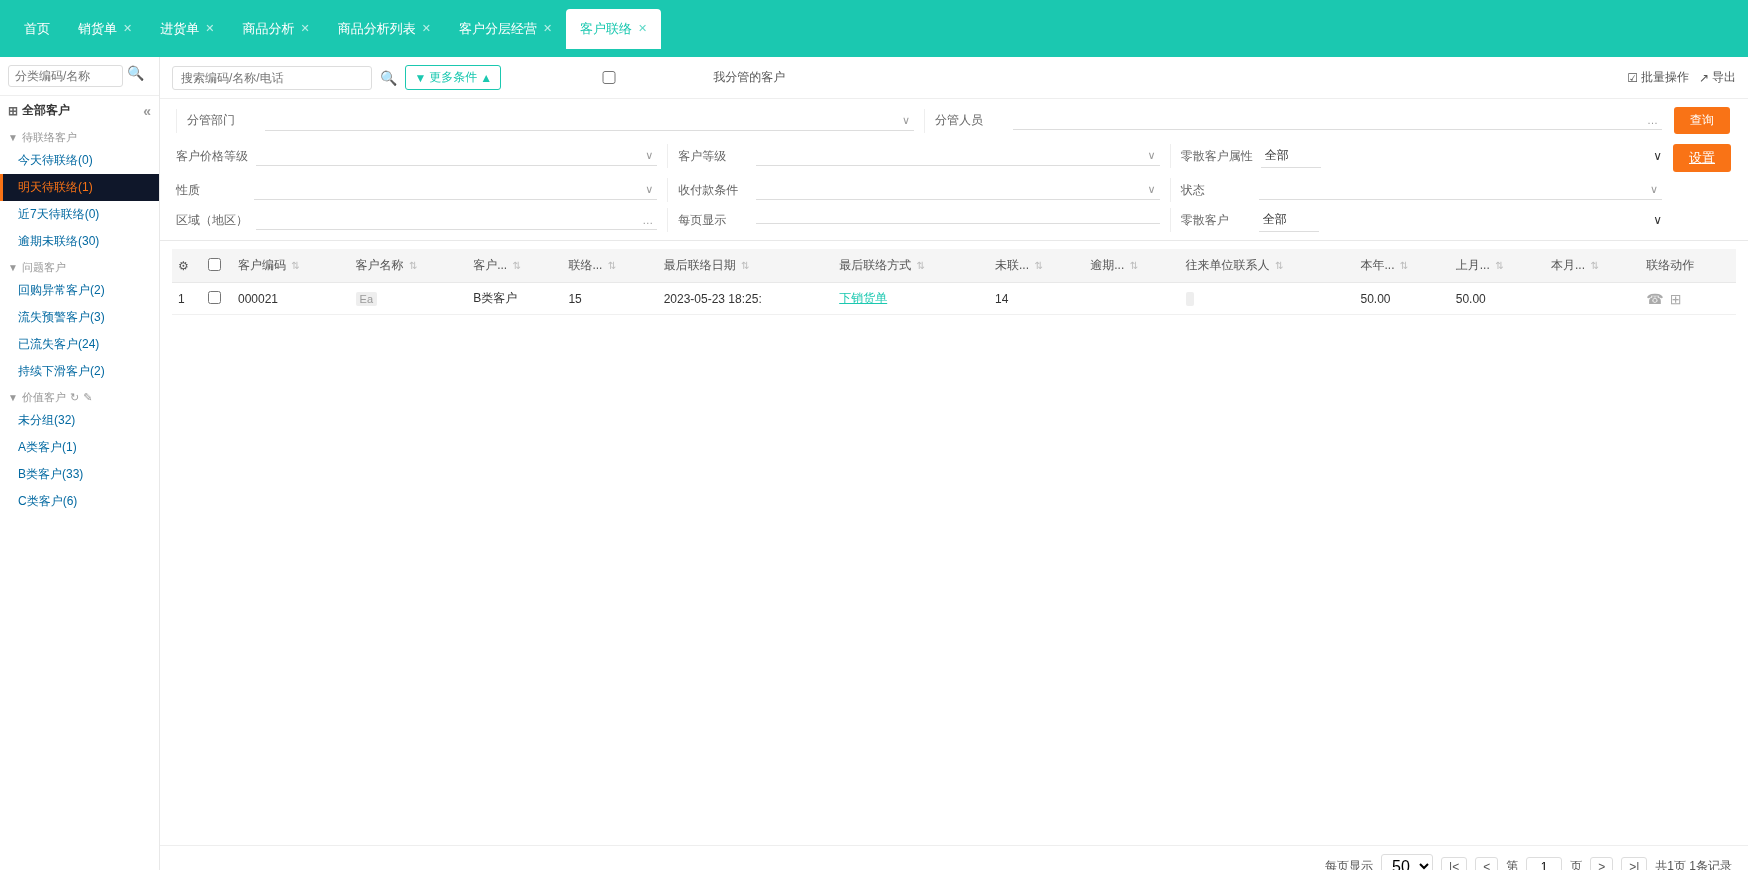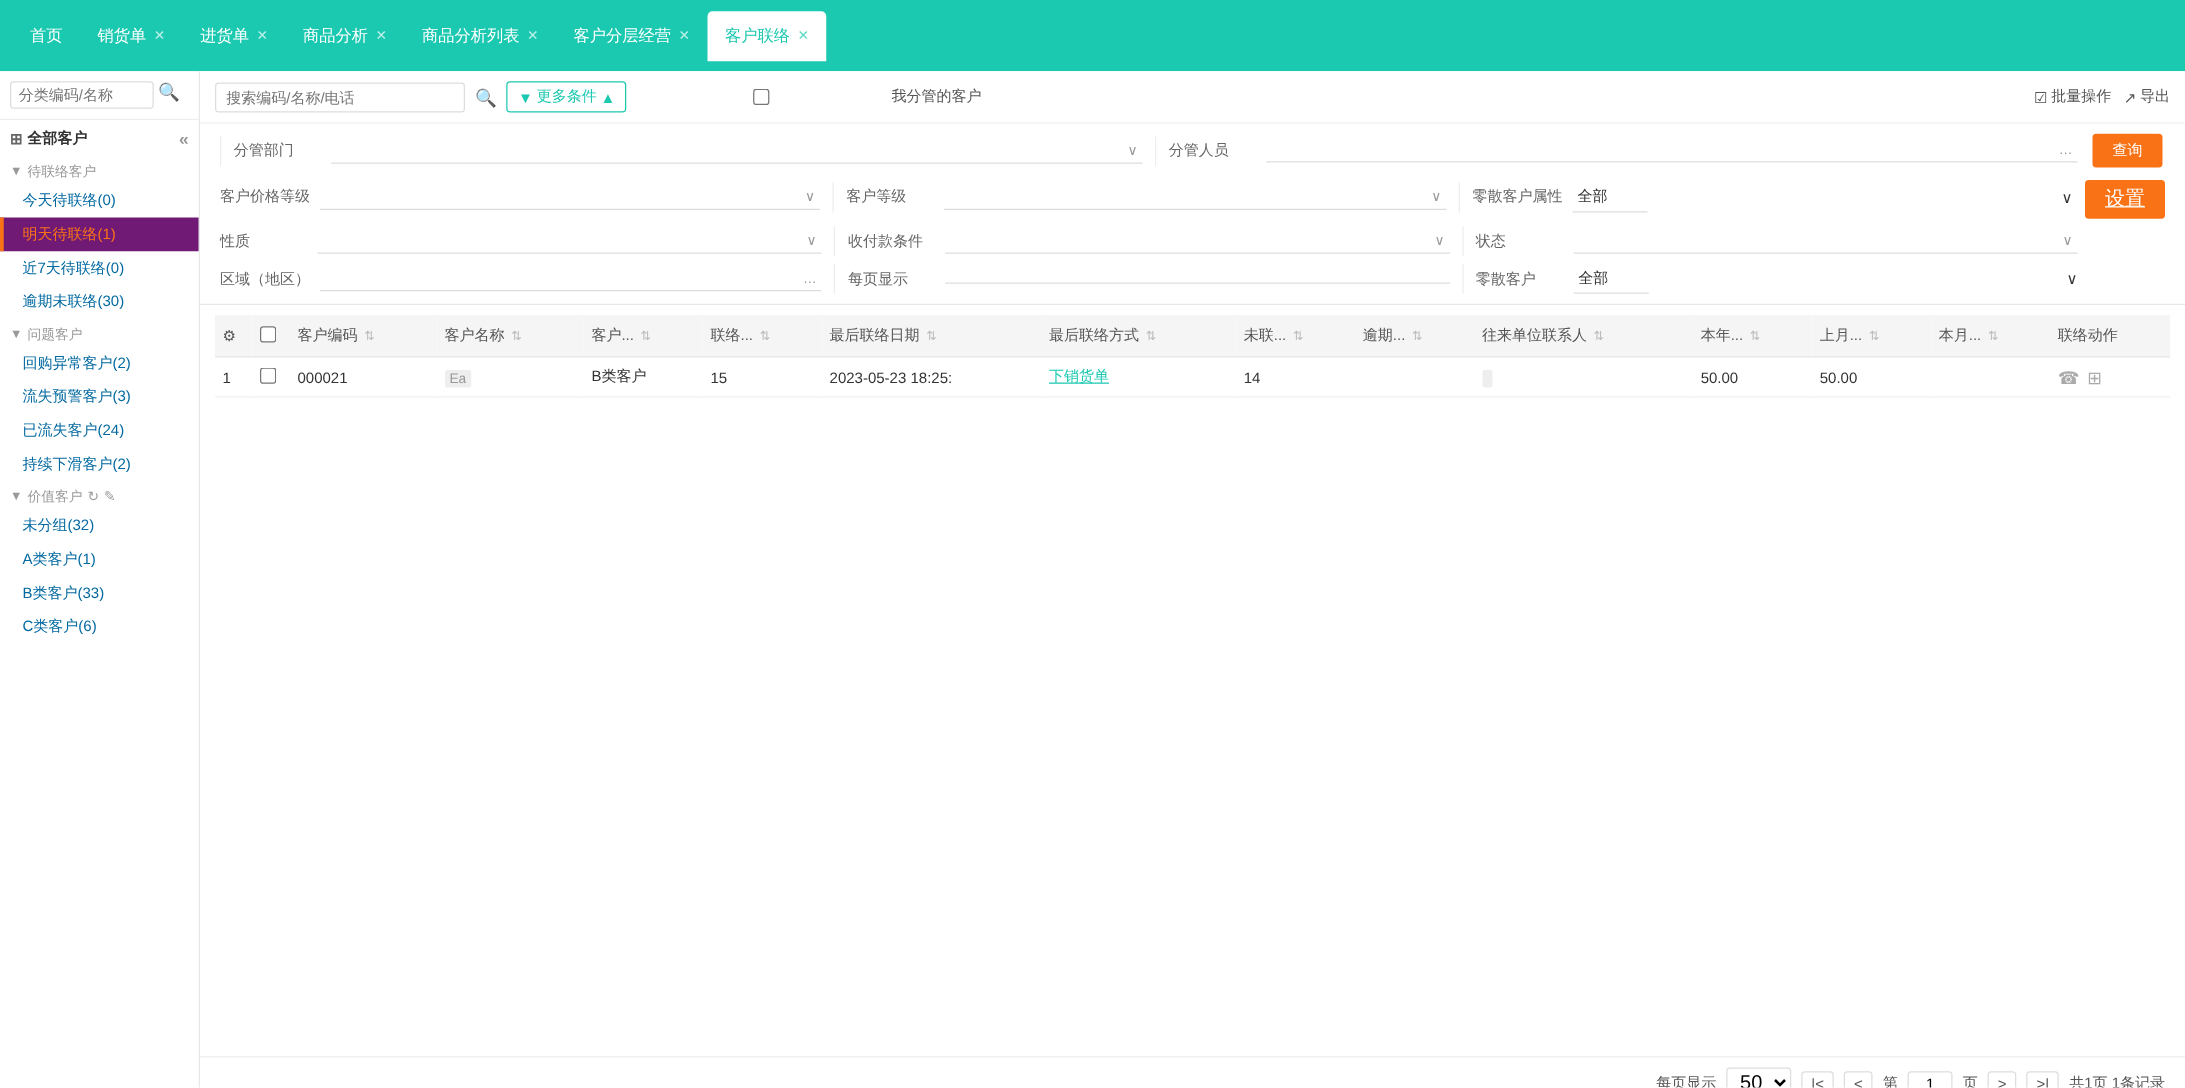--- a/index.html
+++ b/index.html
@@ -97,21 +97,21 @@
       margin-right: 4px;
       font-size: 10px;
     }
     .sidebar-item {
       padding: 5px 8px 5px 18px;
       cursor: pointer;
       color: #0369a1;
       font-size: 12px;
     }
     .sidebar-item.active {
-      background: #701a75;
+      background: #0f172a;
       color: #f97316;
       border-left: 3px solid #f97316;
       padding-left: 15px;
     }
 
     
     .content-area {
       flex: 1;
       display: flex;
       flex-direction: column;
@@ -240,21 +240,21 @@
       cursor: pointer;
       font-size: 12px;
     }
     .settings-btn {
       background: #f97316;
       color: #fff;
       border: none;
       border-radius: 3px;
       padding: 5px 16px;
       cursor: pointer;
-      font-size: 16px;
+      font-size: 13px;
       margin-top: 4px;
       text-decoration: underline;
     }
     .query-settings-col {
       display: flex;
       flex-direction: column;
       align-items: center;
       min-width: 60px;
     }
 

